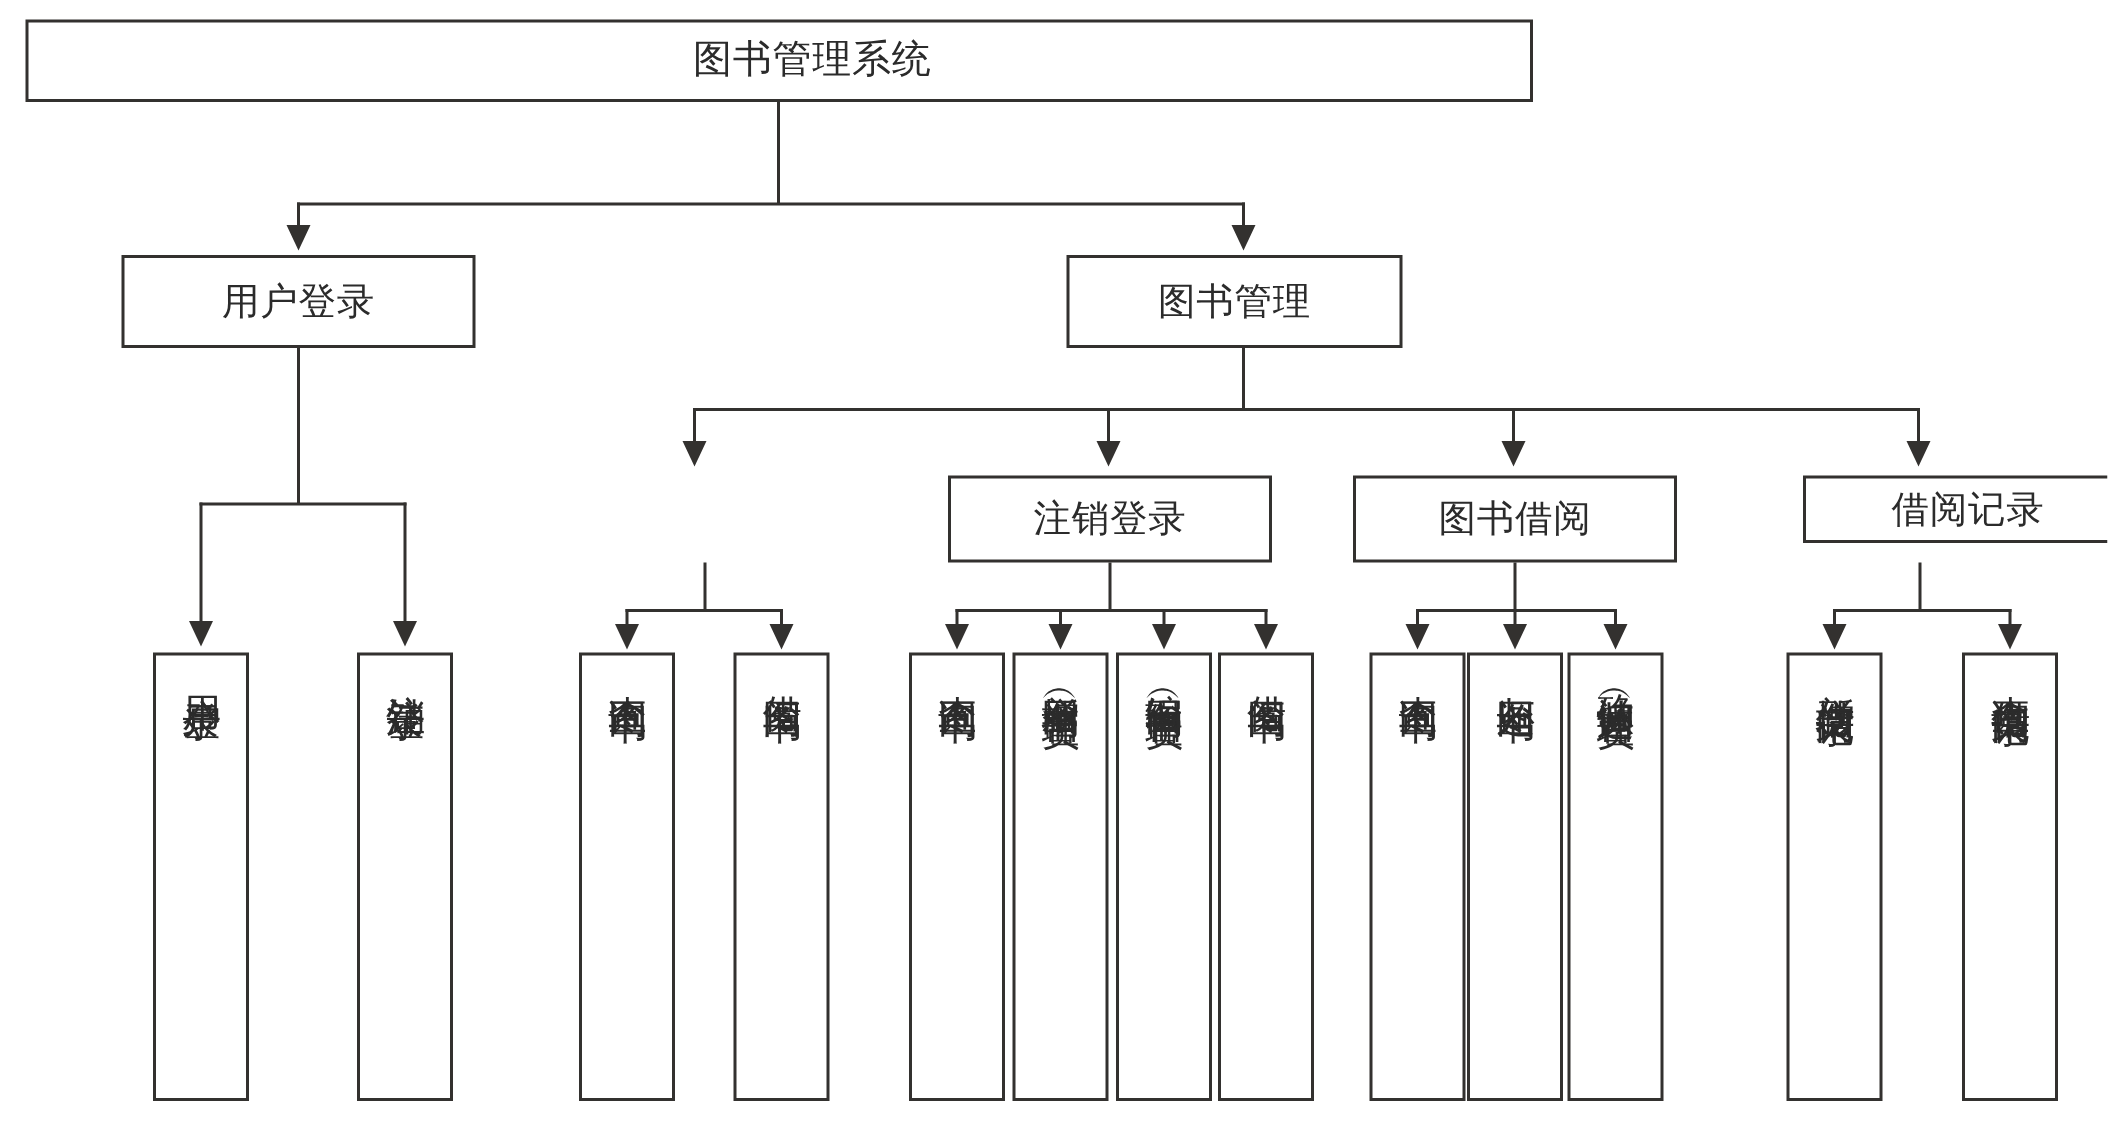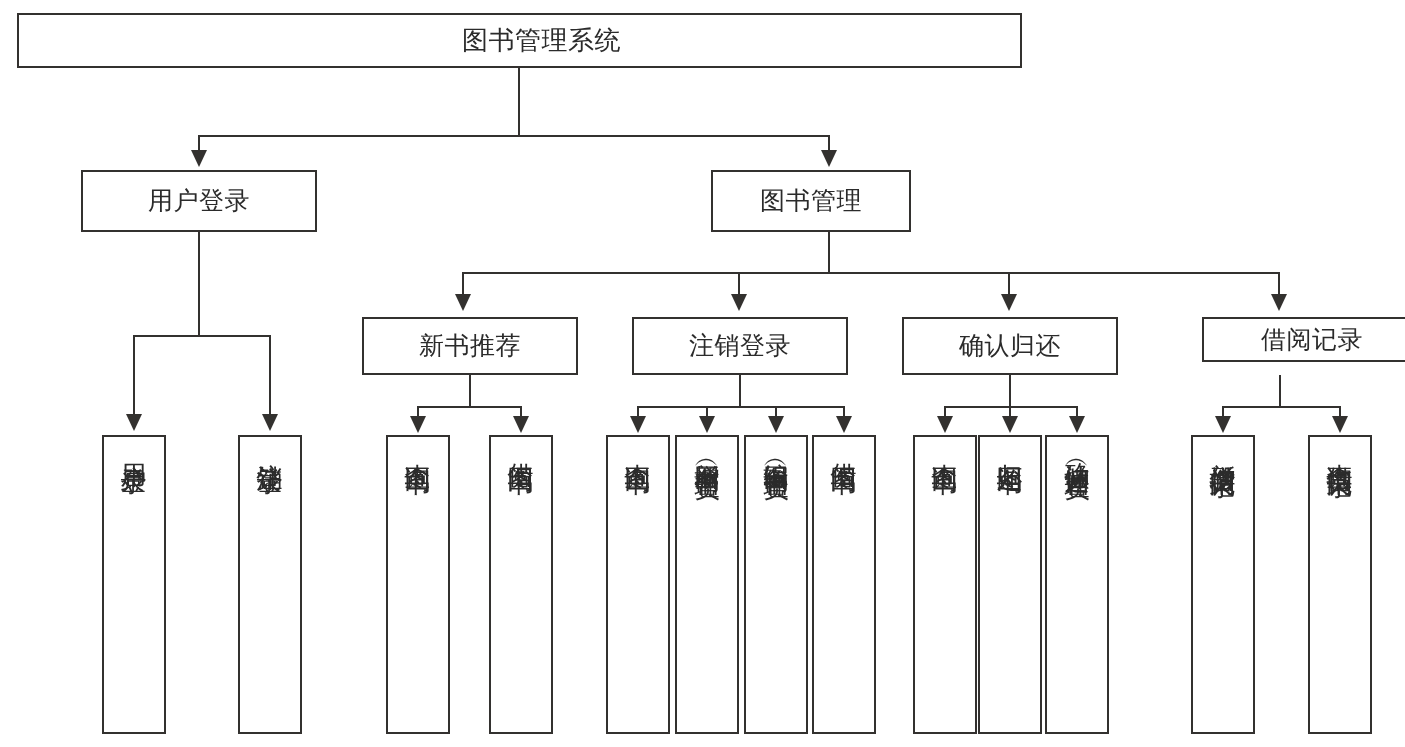--- a/index.html
+++ b/index.html
@@ -92,21 +92,21 @@
   <div class="edge h" style="left:198px; top:135px; width:632px; height:2px;"></div>
 
   <div class="edge v" style="left:198px; top:135px; width:2px; height:18px;"></div>
   <div class="arrow" style="left:191px; top:150px;"></div>
   <div class="edge v" style="left:828px; top:135px; width:2px; height:18px;"></div>
   <div class="arrow" style="left:821px; top:150px;"></div>
 
   <div class="node horiz" style="left:81px; top:170px; width:236px; height:62px;">
     <span class="lbl">用户登录</span>
   </div>
-  <div class="node horiz" style="left:711px; top:170px; width:200px; height:62px;">
+  <div class="node horiz" style="left:711px; top:170px; width:224px; height:62px;">
     <span class="lbl">图书管理</span>
   </div>
 
   <div class="edge v" style="left:198px; top:232px; width:2px; height:104px;"></div>
   <div class="edge h" style="left:133px; top:335px; width:138px; height:2px;"></div>
   <div class="edge v" style="left:133px; top:335px; width:2px; height:81px;"></div>
   <div class="arrow" style="left:126px; top:414px;"></div>
   <div class="edge v" style="left:269px; top:335px; width:2px; height:81px;"></div>
   <div class="arrow" style="left:262px; top:414px;"></div>
 
@@ -114,28 +114,25 @@
   <div class="edge h" style="left:462px; top:272px; width:818px; height:2px;"></div>
   <div class="edge v" style="left:462px; top:272px; width:2px; height:23px;"></div>
   <div class="arrow" style="left:455px; top:294px;"></div>
   <div class="edge v" style="left:738px; top:272px; width:2px; height:23px;"></div>
   <div class="arrow" style="left:731px; top:294px;"></div>
   <div class="edge v" style="left:1008px; top:272px; width:2px; height:23px;"></div>
   <div class="arrow" style="left:1001px; top:294px;"></div>
   <div class="edge v" style="left:1278px; top:272px; width:2px; height:23px;"></div>
   <div class="arrow" style="left:1271px; top:294px;"></div>
 
-  <div class="node horiz" style="left:362px; top:317px; width:216px; height:58px;">
-    <span class="lbl">新书推荐</span>
-  </div>
   <div class="node horiz" style="left:632px; top:317px; width:216px; height:58px;">
     <span class="lbl">注销登录</span>
   </div>
   <div class="node horiz" style="left:902px; top:317px; width:216px; height:58px;">
-    <span class="lbl">确认归还</span>
+    <span class="lbl">图书借阅</span>
   </div>
   <div class="node horiz" style="left:1170px; top:317px; width:220px; height:45px;margin-left:32px;">
     <span class="lbl">借阅记录</span>
   </div>
 
   <div class="edge v" style="left:469px; top:375px; width:2px; height:33px;"></div>
   <div class="edge h" style="left:417px; top:406px; width:105px; height:2px;"></div>
   <div class="edge v" style="left:417px; top:406px; width:2px; height:12px;"></div>
   <div class="arrow" style="left:410px; top:416px;"></div>
   <div class="edge v" style="left:520px; top:406px; width:2px; height:12px;"></div>

